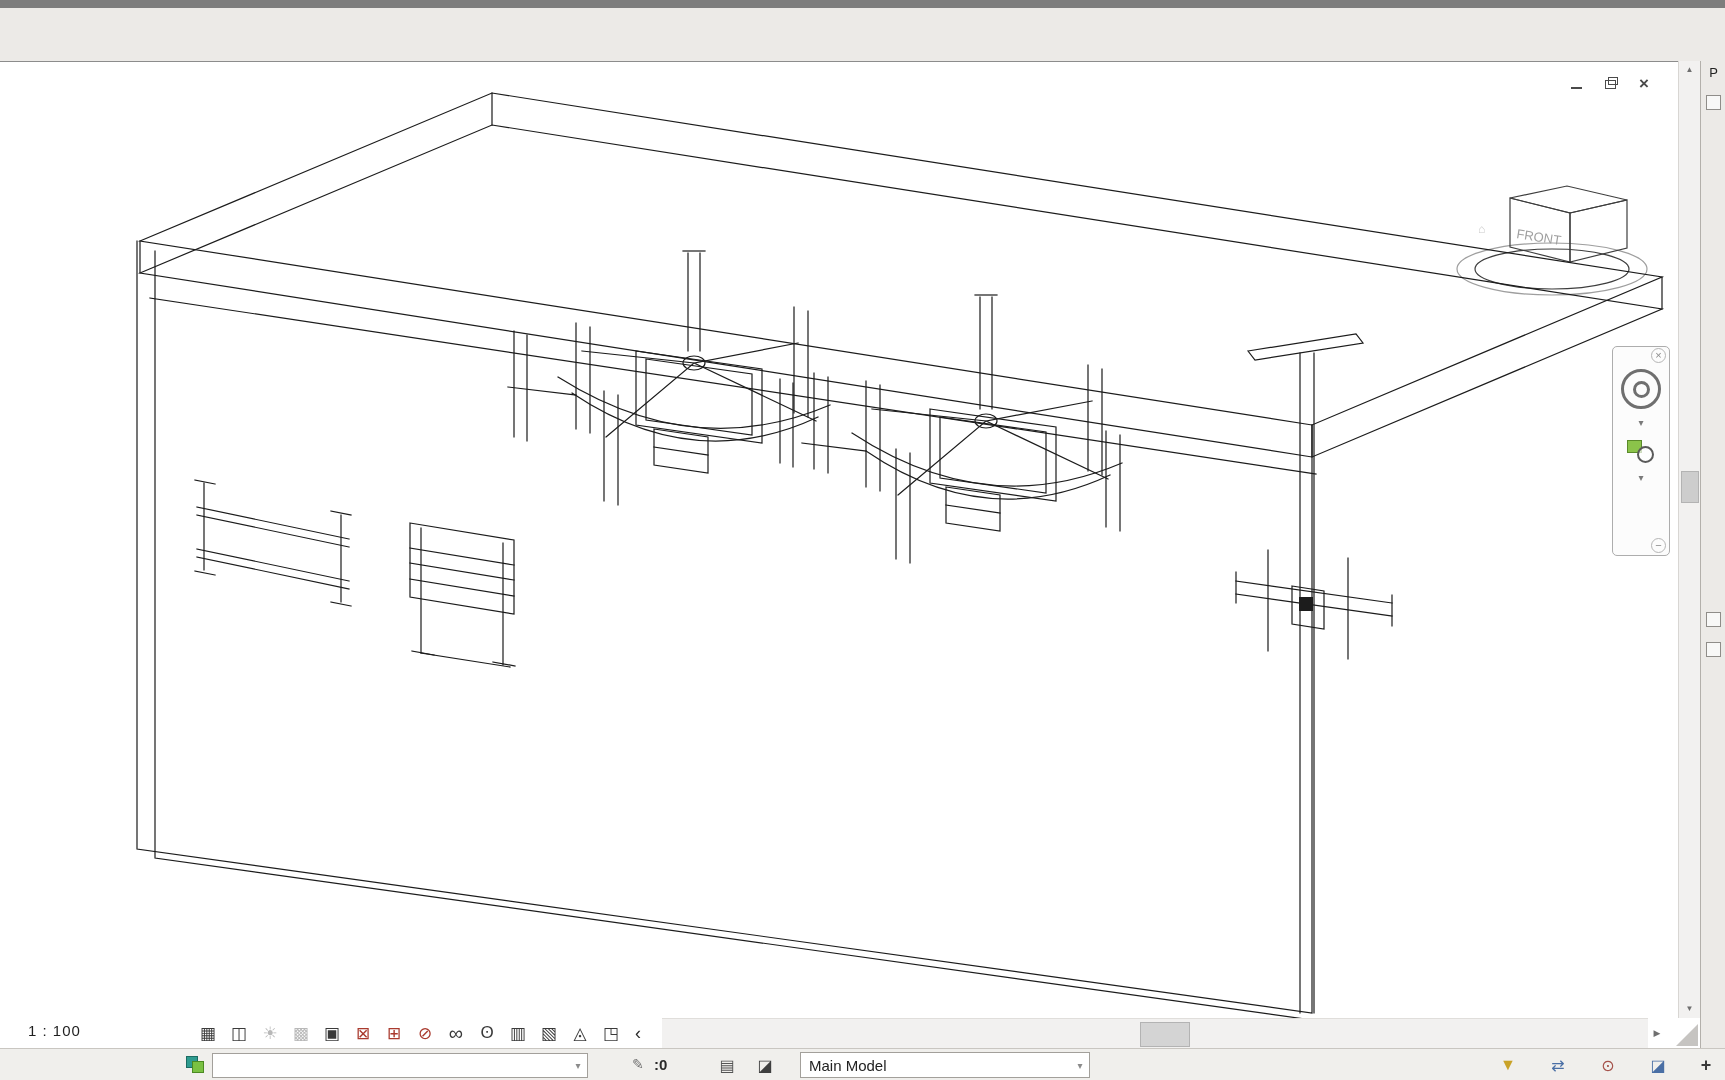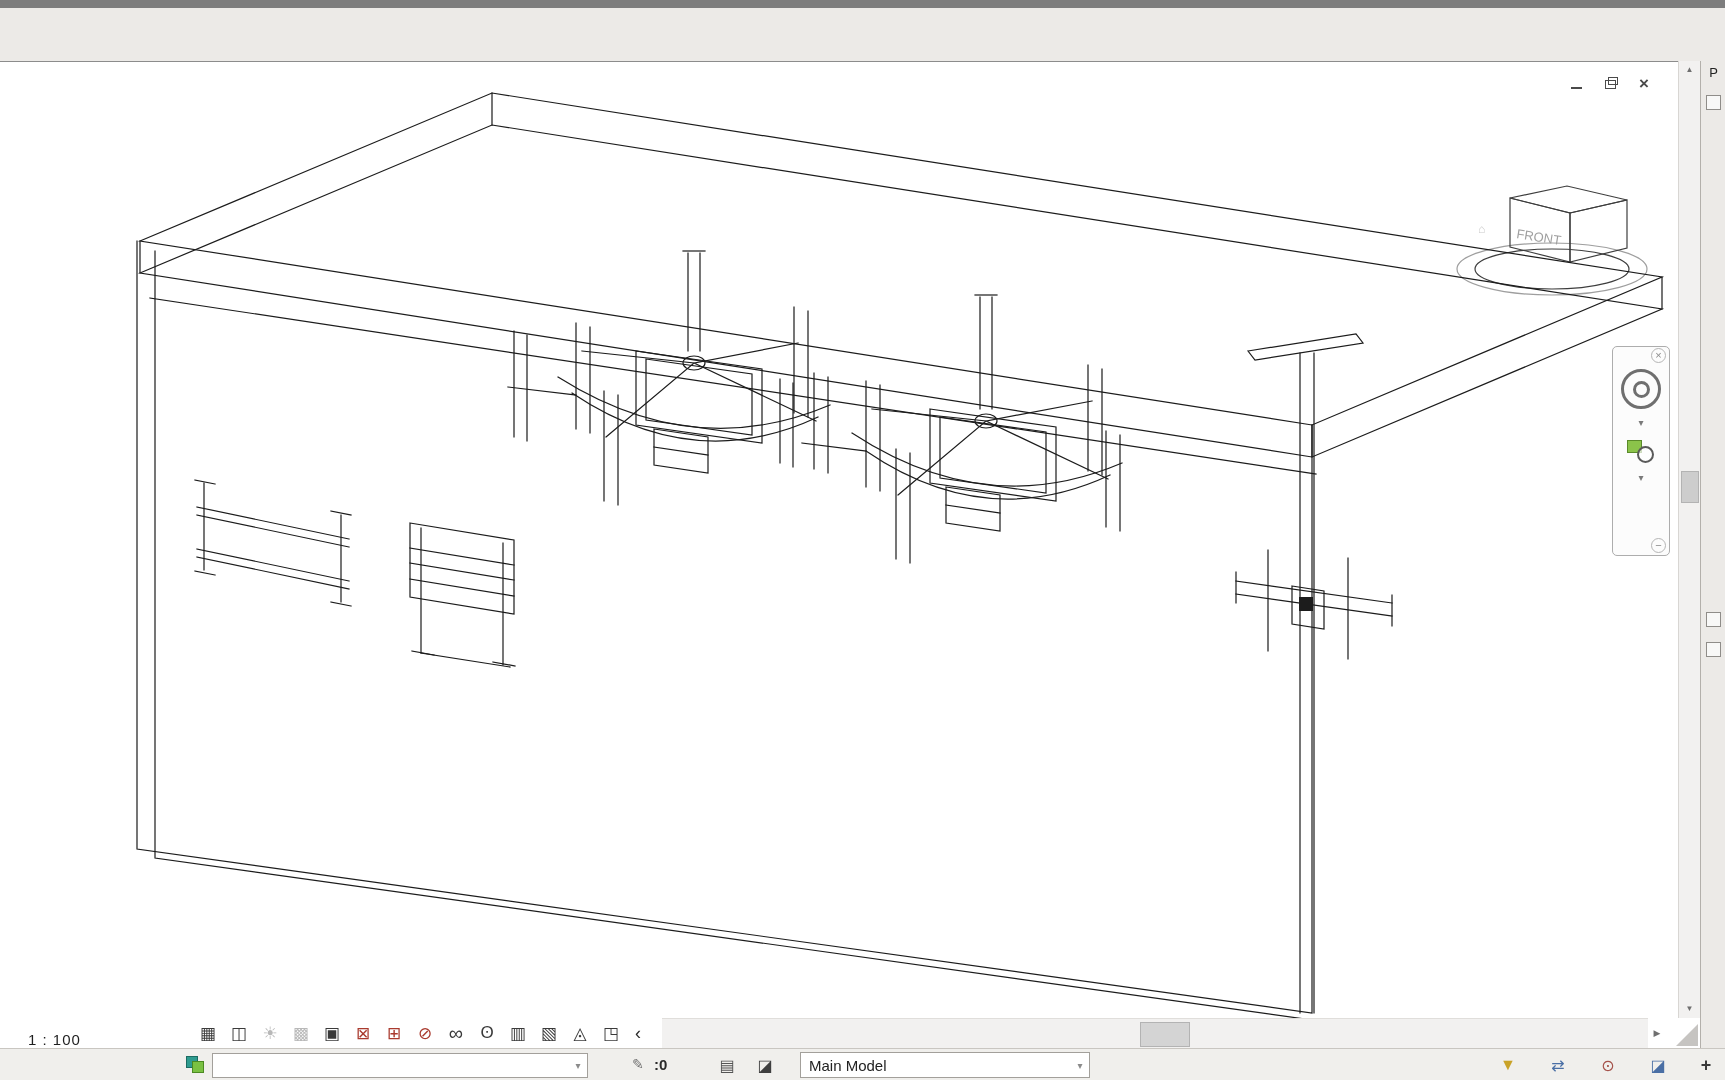--- a/index.html
+++ b/index.html
@@ -41,21 +41,21 @@
 
   
   .vscroll{left:1678px;top:61px;width:21px;height:957px;background:#f2f1f0;border-left:1px solid #d8d6d3;}
   .vs-btn{position:absolute;left:0;width:21px;height:18px;color:#6f6f6f;font-size:8px;text-align:center;line-height:18px;}
   .vs-up{top:0;}
   .vs-down{bottom:0;}
   .vs-thumb{position:absolute;left:2px;top:410px;width:16px;height:30px;background:#cdcdcd;border:1px solid #b3b3b3;}
 
   
   .vcb{left:0;top:1018px;width:662px;height:30px;background:#ffffff;}
-  .scale-btn{position:absolute;left:28px;top:13px;font-size:15px;color:#1f1f1f;letter-spacing:1px;}
+  .scale-btn{position:absolute;left:28px;top:4px;font-size:15px;color:#1f1f1f;letter-spacing:1px;}
   .vcb-icons{position:absolute;left:196px;top:3px;display:flex;gap:7px;align-items:center;}
   .vi{width:24px;height:24px;display:inline-flex;align-items:center;justify-content:center;
       font-size:17px;color:#3a3a3a;}
   .vi.dis{color:#b8b8b8;}
   .vi.red{color:#a93a2e;}
   .vi.big{font-size:20px;}
   .vi.collapse{font-size:18px;color:#2a2a2a;width:16px;}
 
   .hscroll{left:662px;top:1018px;width:986px;height:30px;background:#f2f1f0;border-top:1px solid #e0dedb;}
   .hs-thumb{position:absolute;left:478px;top:3px;width:48px;height:23px;background:#d4d4d4;border:1px solid #b3b3b3;}

